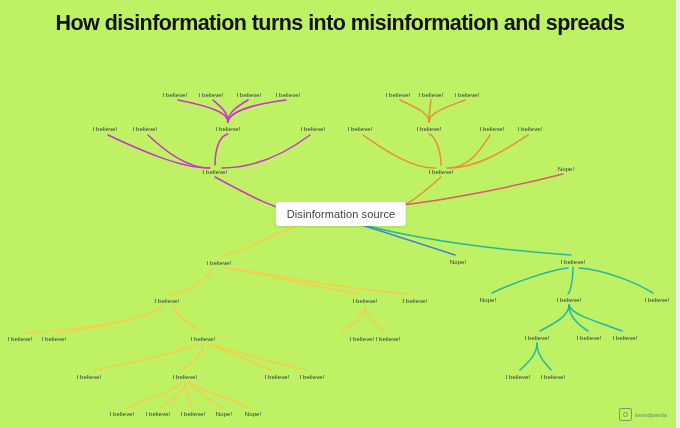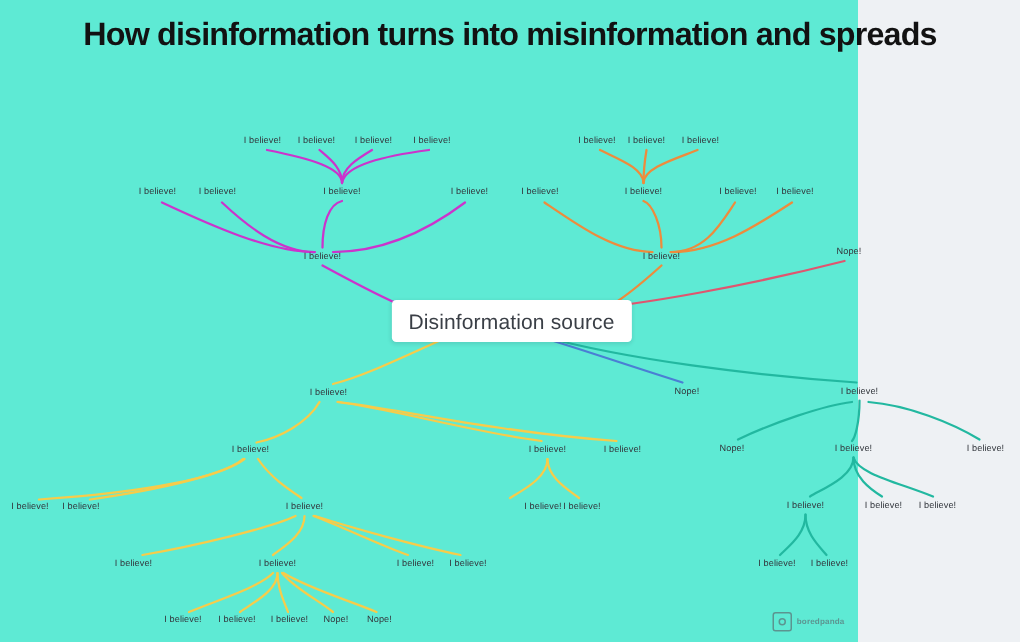--- a/index.html
+++ b/index.html
@@ -9,23 +9,23 @@
   body {
     width: 680px;
     height: 428px;
     background: #eef1f4;
     font-family: "Liberation Sans", sans-serif;
     overflow: hidden;
     position: relative;
   }
   #stage {
     position: relative;
-    width: 572px;
+    width: 676px;
     height: 428px;
-    background: #5eead4;
+    background: #bef264;
   }
   #title-block {
     position: absolute;
     left: 0;
     top: 12px;
     width: 680px;
     text-align: center;
   }
   #main-title {
     font-size: 21.5px;
@@ -56,21 +56,21 @@
     transform: translate(-50%, -50%);
     font-size: 6.1px;
     color: #33373d;
     white-space: nowrap;
     letter-spacing: 0.05px;
     font-weight: normal;
   }
   .node.root-node {
     background: #ffffff;
     color: #3a3f46;
-    font-size: 14px;
+    font-size: 11px;
     padding: 6px 11px;
     border-radius: 3px;
     box-shadow: 0 1px 3px rgba(20,30,50,0.13);
     letter-spacing: 0.1px;
   }
   #watermark {
     position: absolute;
     right: 9px;
     bottom: 7px;
     display: flex;

